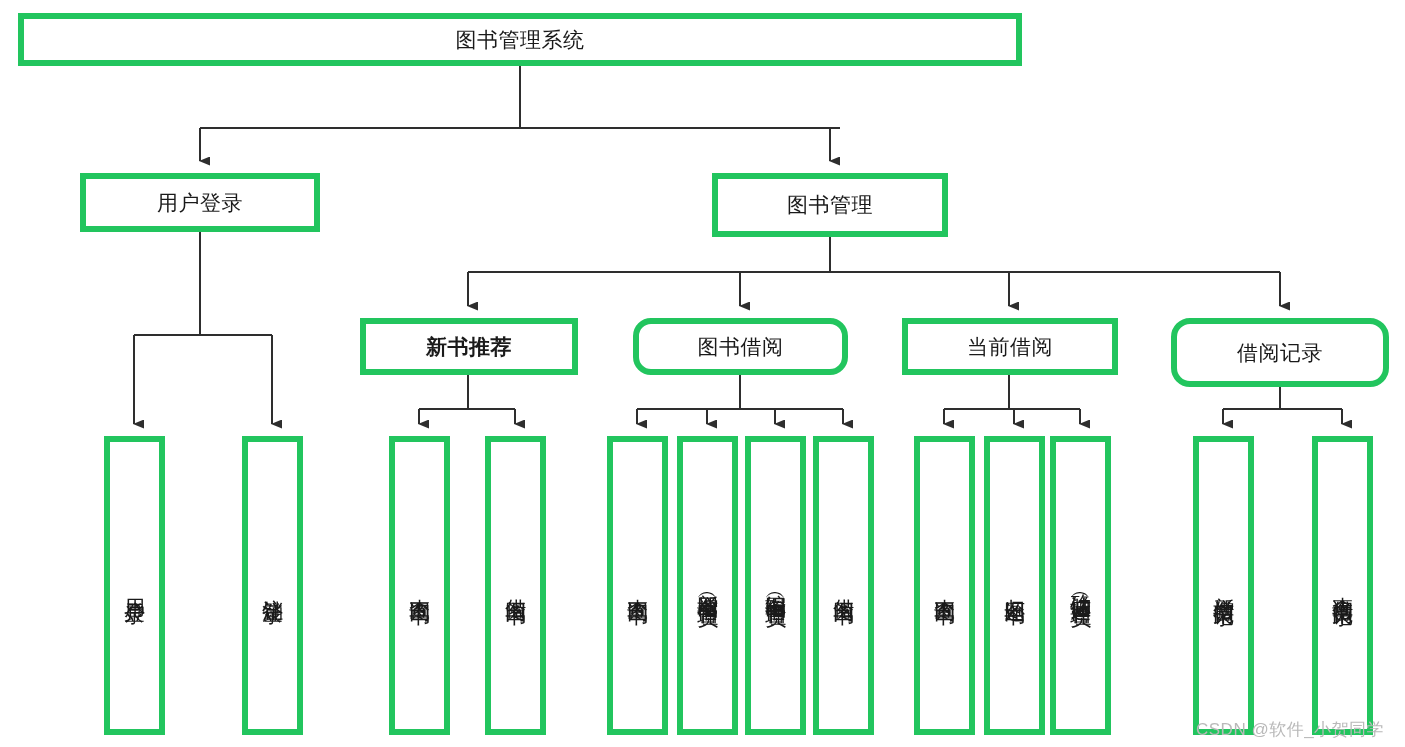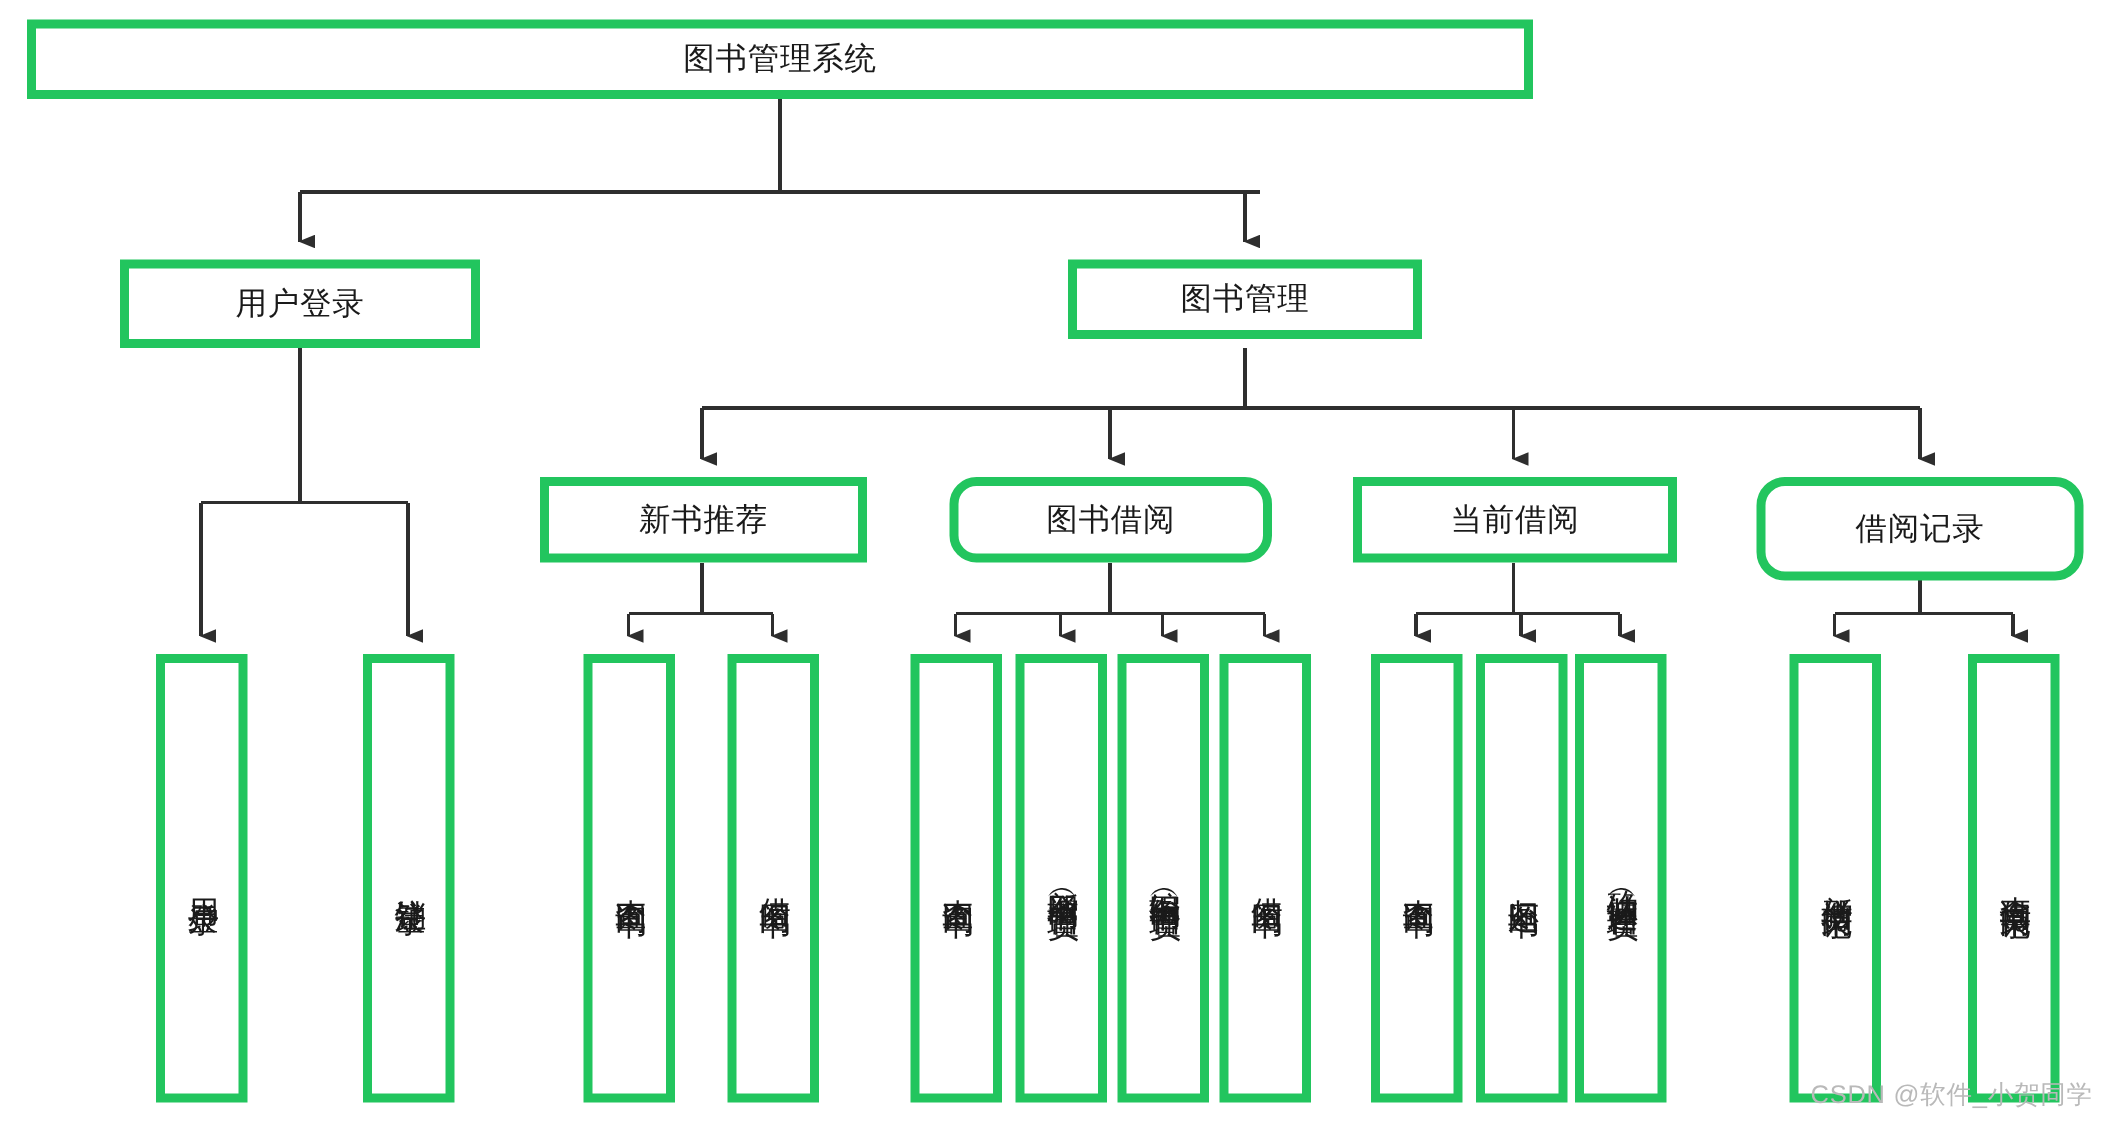--- a/index.html
+++ b/index.html
@@ -58,21 +58,20 @@
     display: block;
     text-align: center;
   }
   .watermark {
     position: absolute;
     font-size: 17px;
     color: #b9b9b9;
     white-space: nowrap;
     letter-spacing: 0.5px;
     font-family: "Liberation Sans", "DejaVu Sans", sans-serif;
-    margin-left: 11px;
   }
 </style>
 </head>
 <body>
 
 <div id="diagram-root">
 
   <svg id="edge-layer" viewBox="0 0 1405 747" xmlns="http://www.w3.org/2000/svg">
     <defs>
       <marker id="arrowhead" markerWidth="9" markerHeight="11" refX="4.5" refY="10" orient="auto" markerUnits="userSpaceOnUse">
@@ -123,25 +122,25 @@
     </g>
   </svg>
 
   <div class="node horizontal" id="node-root" style="left: 18px; top: 13px; width: 1004px; height: 53px;">
     <span class="label">图书管理系统</span>
   </div>
 
   <div class="node horizontal" id="node-l2-0" style="left: 80px; top: 173px; width: 240px; height: 59px;">
     <span class="label">用户登录</span>
   </div>
-  <div class="node horizontal" id="node-l2-1" style="left: 712px; top: 173px; width: 236px; height: 53px;">
+  <div class="node horizontal" id="node-l2-1" style="left: 712px; top: 173px; width: 236px; height: 64px;">
     <span class="label">图书管理</span>
   </div>
 
-  <div class="node horizontal" id="node-l3-0" style="left: 360px; top: 318px; width: 218px; height: 57px;">
+  <div class="node horizontal" id="node-l3-0" style="left: 360px; top: 318px; width: 218px; height: 57px; font-weight: bold;">
     <span class="label">新书推荐</span>
   </div>
   <div class="node horizontal" id="node-l3-1" style="left: 633px; top: 318px; width: 215px; height: 57px; border-radius: 18px;">
     <span class="label">图书借阅</span>
   </div>
   <div class="node horizontal" id="node-l3-2" style="left: 902px; top: 318px; width: 216px; height: 57px;">
     <span class="label">当前借阅</span>
   </div>
   <div class="node horizontal" id="node-l3-3" style="left: 1171px; top: 318px; width: 218px; height: 69px; border-radius: 19px;">
     <span class="label">借阅记录</span>

